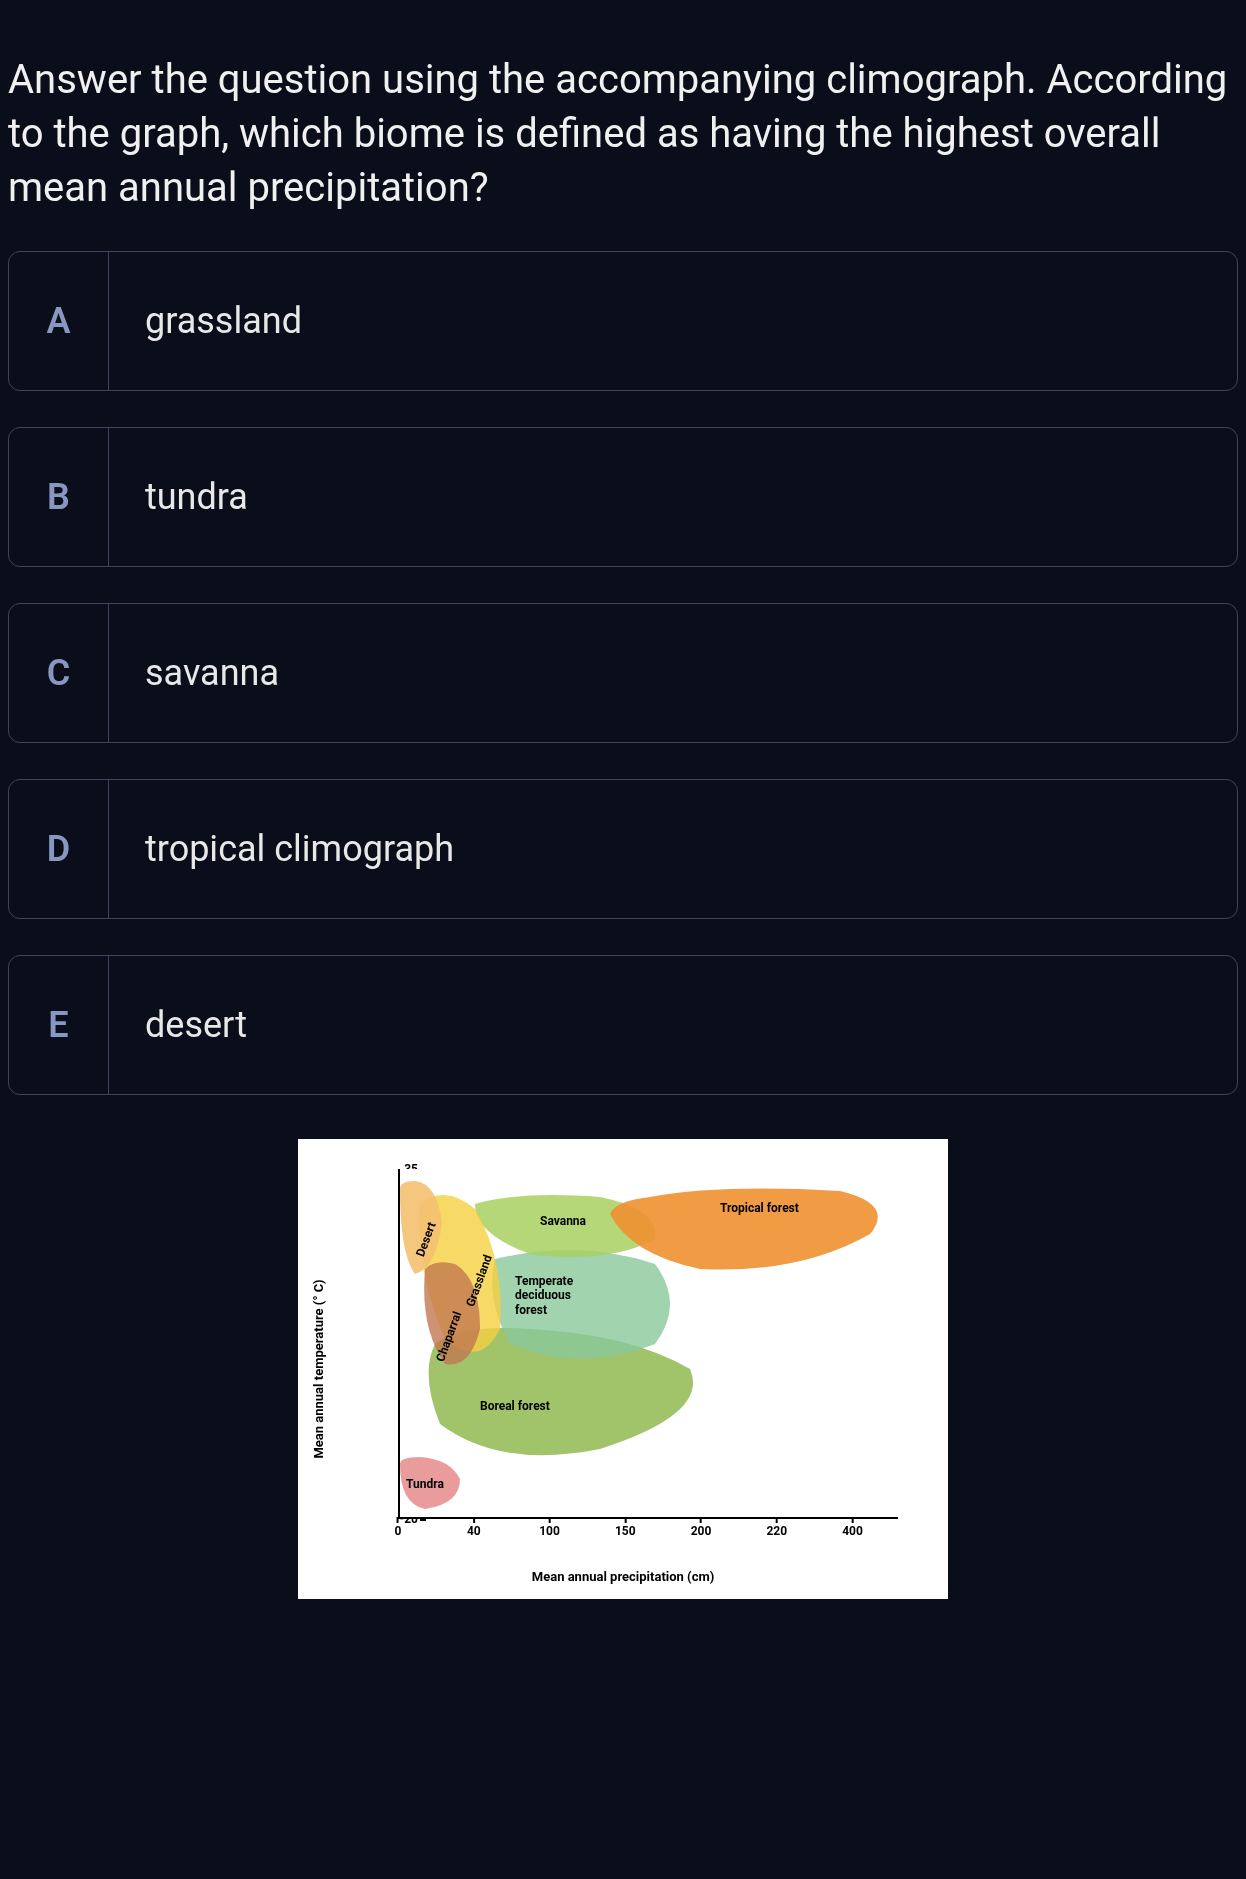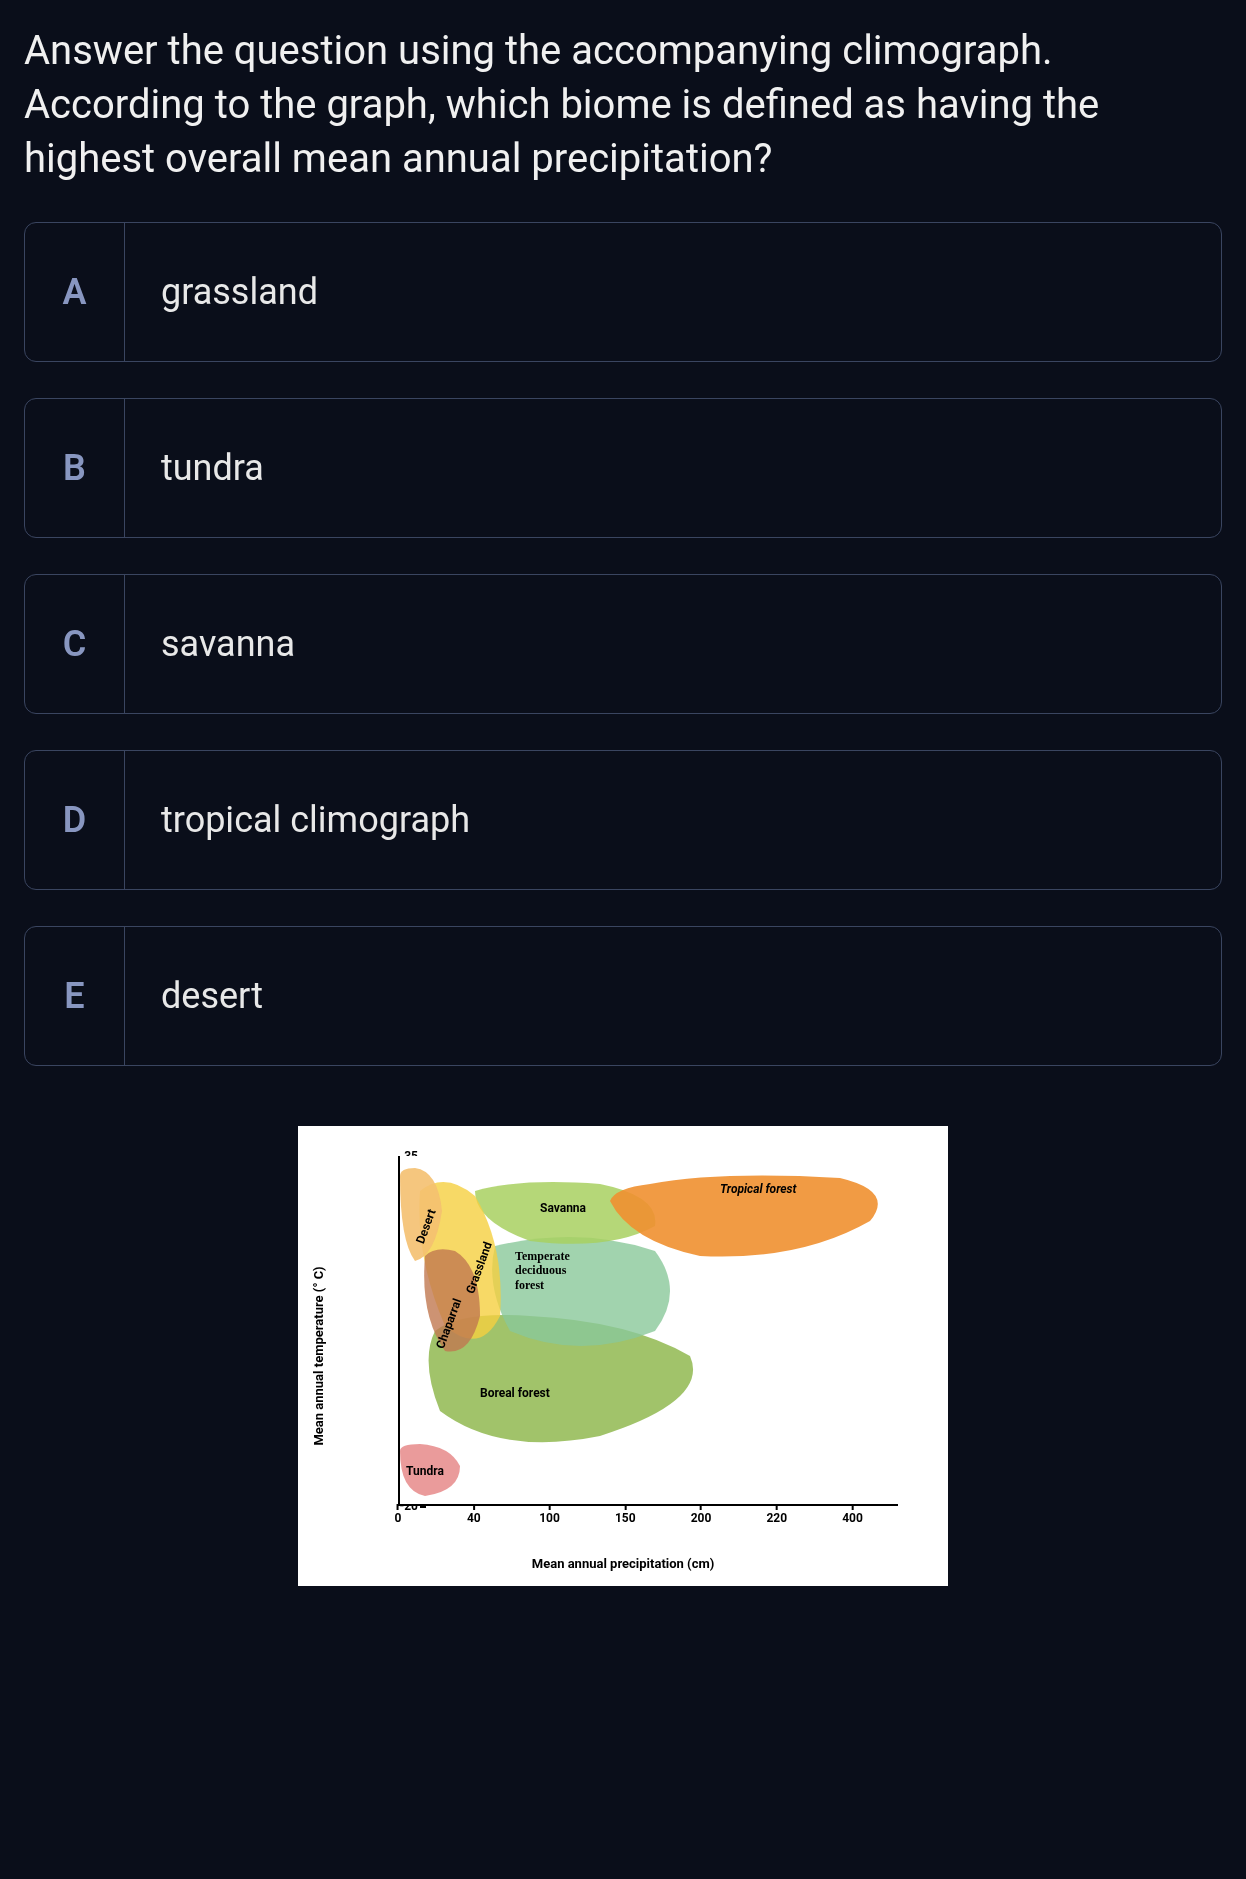--- a/index.html
+++ b/index.html
@@ -3,21 +3,21 @@
 <meta charset="utf-8">
 <style>
   * { box-sizing: border-box; margin: 0; padding: 0; }
   body {
     background: #0a0e1a;
     color: #e8e8e8;
     font-family: -apple-system, BlinkMacSystemFont, "Segoe UI", Roboto, Arial, sans-serif;
     width: 1246px;
     min-height: 1879px;
   }
-  .container { padding: 24px; }
+  .container { padding: 8px; margin-top: 45px; }
   .question {
     font-size: 40px;
     line-height: 1.35;
     color: #f0f0f0;
     margin-bottom: 36px;
     font-weight: 400;
   }
   .options { display: flex; flex-direction: column; gap: 36px; }
   .option {
     display: flex;
@@ -213,19 +213,19 @@
 
         <path d="M 0 20 Q 0 85 15 105 Q 35 100 42 55 Q 38 15 15 12 Q 0 12 0 20 Z" fill="#f4c070" opacity="0.9"></path>
 
         <path d="M 0 295 Q 0 335 25 340 Q 60 335 60 310 Q 50 290 20 288 Q 0 288 0 295 Z" fill="#e89090" opacity="0.9"></path>
       </svg>
 
       <div class="blob-label rot" style="left:20px; top:80px;">Desert</div>
       <div class="blob-label rot" style="left:70px; top:130px;">Grassland</div>
       <div class="blob-label rot" style="left:40px; top:185px;">Chaparral</div>
       <div class="blob-label" style="left:140px; top:45px;">Savanna</div>
-      <div class="blob-label" style="left:320px; top:26px;font-style:italic;">Tropical forest</div>
-      <div class="blob-label" style="left:115px; top:93px; width:80px;font-family:Liberation Serif, serif;">Temperate<br>deciduous<br>forest</div>
+      <div class="blob-label" style="left:320px; top:32px;">Tropical forest</div>
+      <div class="blob-label" style="left:115px; top:105px; width:80px;">Temperate<br>deciduous<br>forest</div>
       <div class="blob-label" style="left:80px; top:230px;">Boreal forest</div>
       <div class="blob-label" style="left:6px; top:308px;">Tundra</div>
     </div>
   </div>
 </div>
 
 </body></html>

